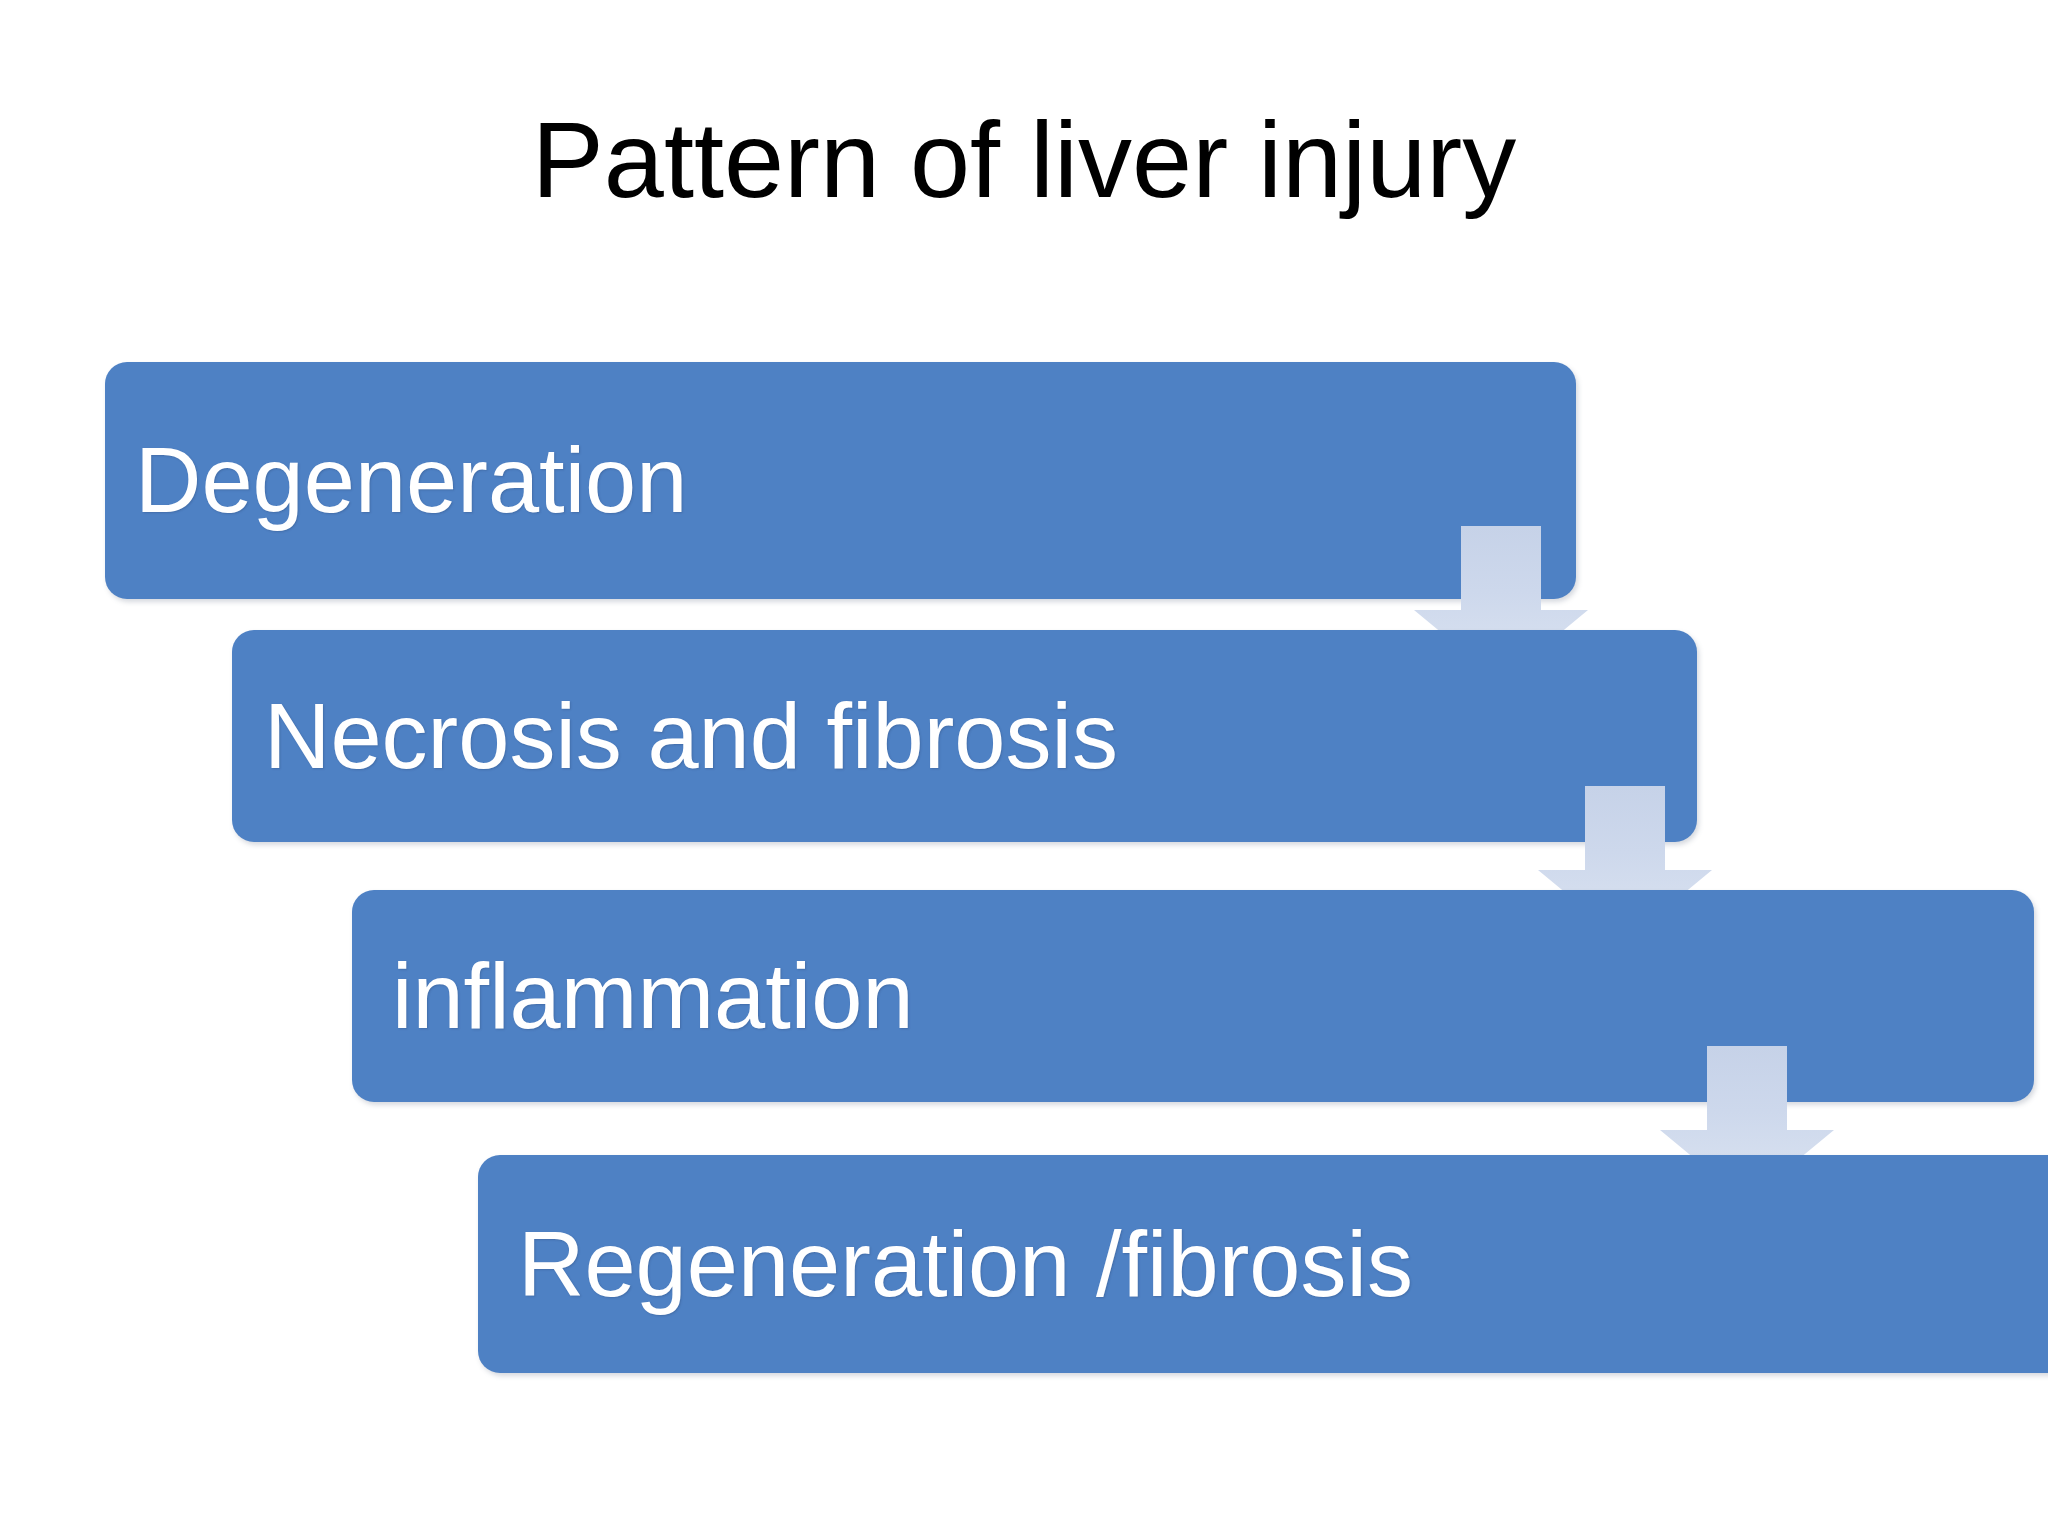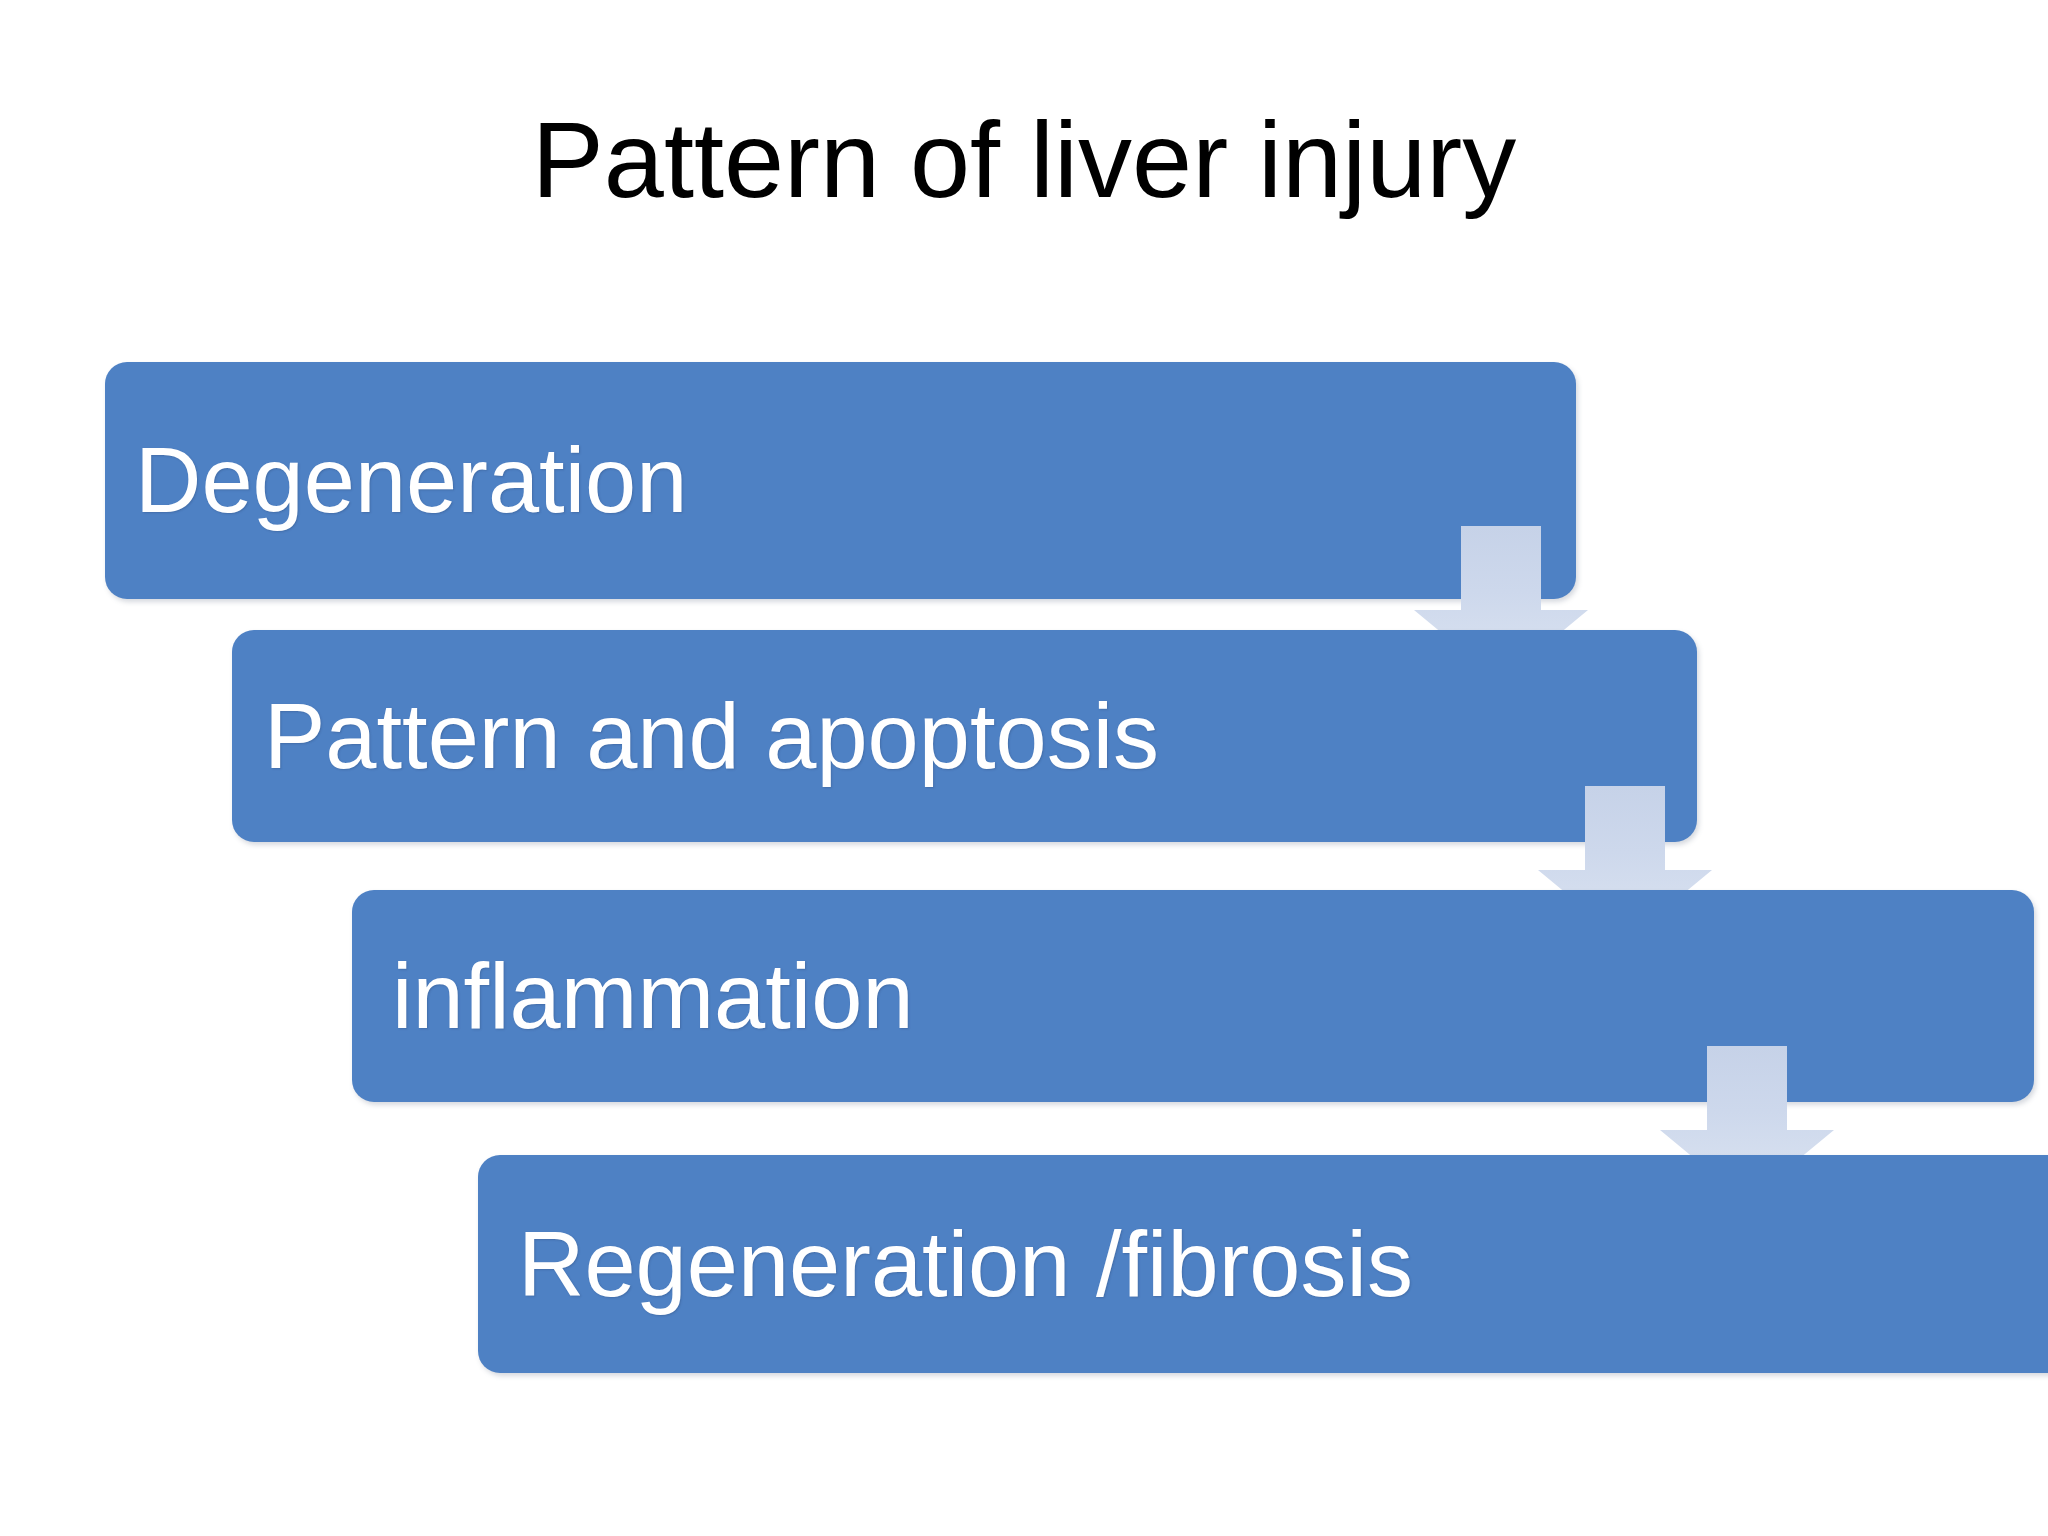--- a/index.html
+++ b/index.html
@@ -94,21 +94,21 @@
           <stop offset="0%" stop-color="#C6D2E8"></stop>
           <stop offset="42%" stop-color="#CDD8EC"></stop>
           <stop offset="100%" stop-color="#DCE4F1"></stop>
         </linearGradient>
       </defs>
       <polygon points="47,0 127,0 127,84 174,84 87,156 0,84 47,84" fill="url(#agrad1)"></polygon>
     </svg>
   </div>
 
   <div class="step-box" id="step-2">
-    <span class="step-label">Pattern and apoptosis</span>
+    <span class="step-label">Necrosis and fibrosis</span>
   </div>
 
   <div class="connector-arrow" id="arrow-2">
     <svg width="174" height="156" viewBox="0 0 174 156" xmlns="http://www.w3.org/2000/svg">
       <defs>
         <linearGradient id="agrad2" x1="0" y1="0" x2="0" y2="1">
           <stop offset="0%" stop-color="#C6D2E8"></stop>
           <stop offset="42%" stop-color="#CDD8EC"></stop>
           <stop offset="100%" stop-color="#DCE4F1"></stop>
         </linearGradient>

